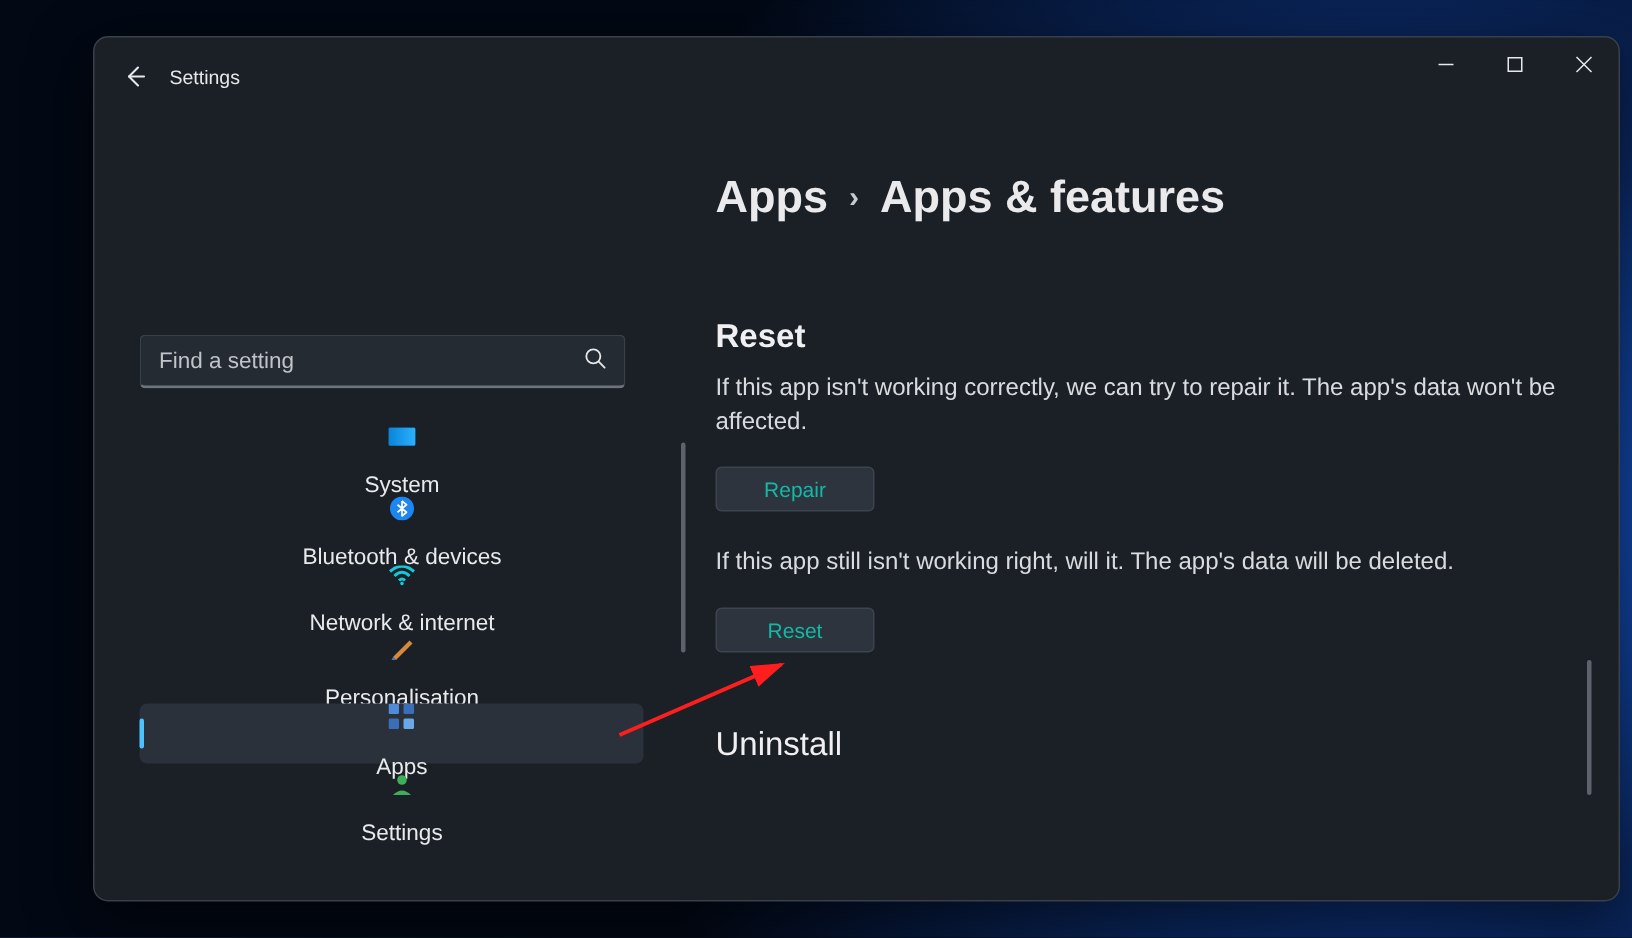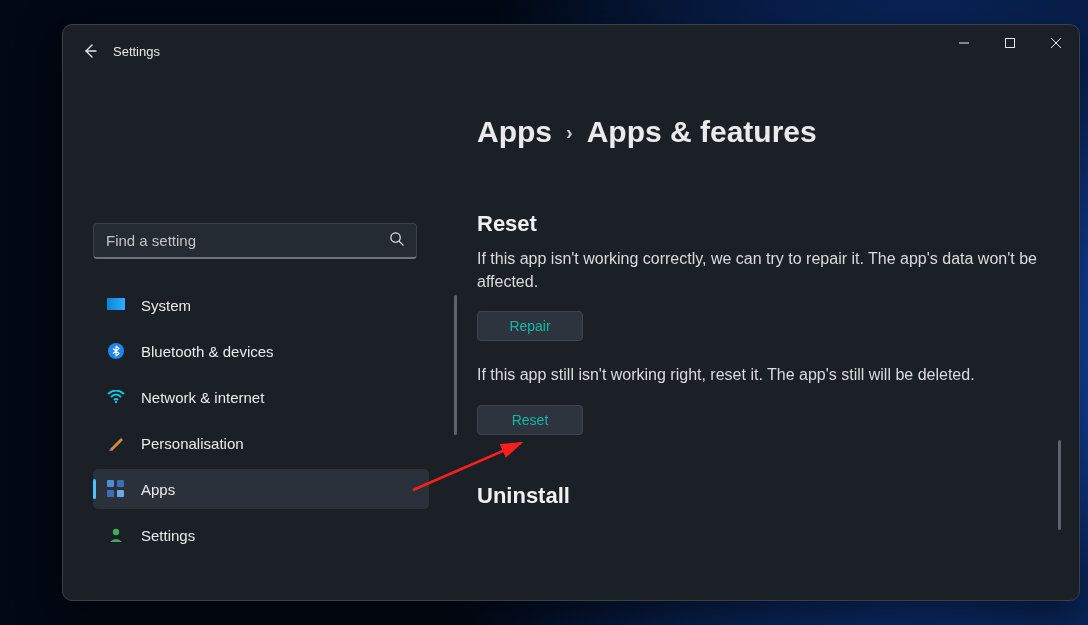--- a/index.html
+++ b/index.html
@@ -59,20 +59,21 @@
     position: absolute; right: -28px; top: 10px; width: 3px; height: 140px;
     background: #5c636d; border-radius: 2px;
   }
   .nav-item {
     height: 40px; border-radius: 5px;
     display: flex; align-items: center;
     padding-left: 14px; gap: 16px;
     font-size: 15px; color: #e9eaec;
     cursor: pointer; position: relative;
     margin-bottom: 6px;
+    flex-direction: column;
   }
   .nav-item.selected { background: #2a313a; }
   .nav-item.selected::before {
     content: ""; position: absolute; left: 0; top: 10px; bottom: 10px;
     width: 3px; background: #4cc2ff; border-radius: 2px;
   }
   .nav-icon { width: 18px; height: 18px; display:flex; align-items:center; justify-content:center; }
 
   .content {
     position: absolute; left: 414px; top: 90px; right: 30px; bottom: 0;
@@ -86,21 +87,21 @@
     background: #2d343d;
     border: 1px solid #3d444e;
     color: #14b8a6;
     font-size: 14px;
     padding: 6px 0;
     width: 106px;
     border-radius: 4px;
     text-align: center;
     cursor: pointer;
   }
-  .section-h2 { font-size: 22px; font-weight: 700; margin-top: 48px; color:#f0f0f2; }
+  .section-h2 { font-size: 22px; font-weight: 400; margin-top: 48px; color:#f0f0f2; }
 
   .content-scroll {
     position: absolute; right: -12px; top: 325px; width: 3px; height: 90px;
     background: #5c636d; border-radius: 2px;
   }
 
   
   .arrow-svg { position:absolute; left: 340px; top: 410px; pointer-events:none; }
 </style>
 </head>
@@ -217,21 +218,21 @@
     <div class="breadcrumb">
       <span>Apps</span>
       <span class="bc-sep">›</span>
       <span>Apps &amp; features</span>
     </div>
 
     <div class="section-h">Reset</div>
     <div class="section-p">If this app isn't working correctly, we can try to repair it. The app's data won't be affected.</div>
     <button class="action-btn">Repair</button>
 
-    <div class="section-p" style="margin-top:22px;">If this app still isn't working right, reset it. The app's still will be deleted.</div>
+    <div class="section-p" style="margin-top:22px;">If this app still isn't working right, will it. The app's data will be deleted.</div>
     <button class="action-btn">Reset</button>
 
     <div class="section-h2">Uninstall</div>
 
     <div class="content-scroll"></div>
   </div>
 
   <svg class="arrow-svg" width="140" height="70">
     <defs>
       <marker id="ah" markerWidth="10" markerHeight="10" refX="8" refY="3" orient="auto">

